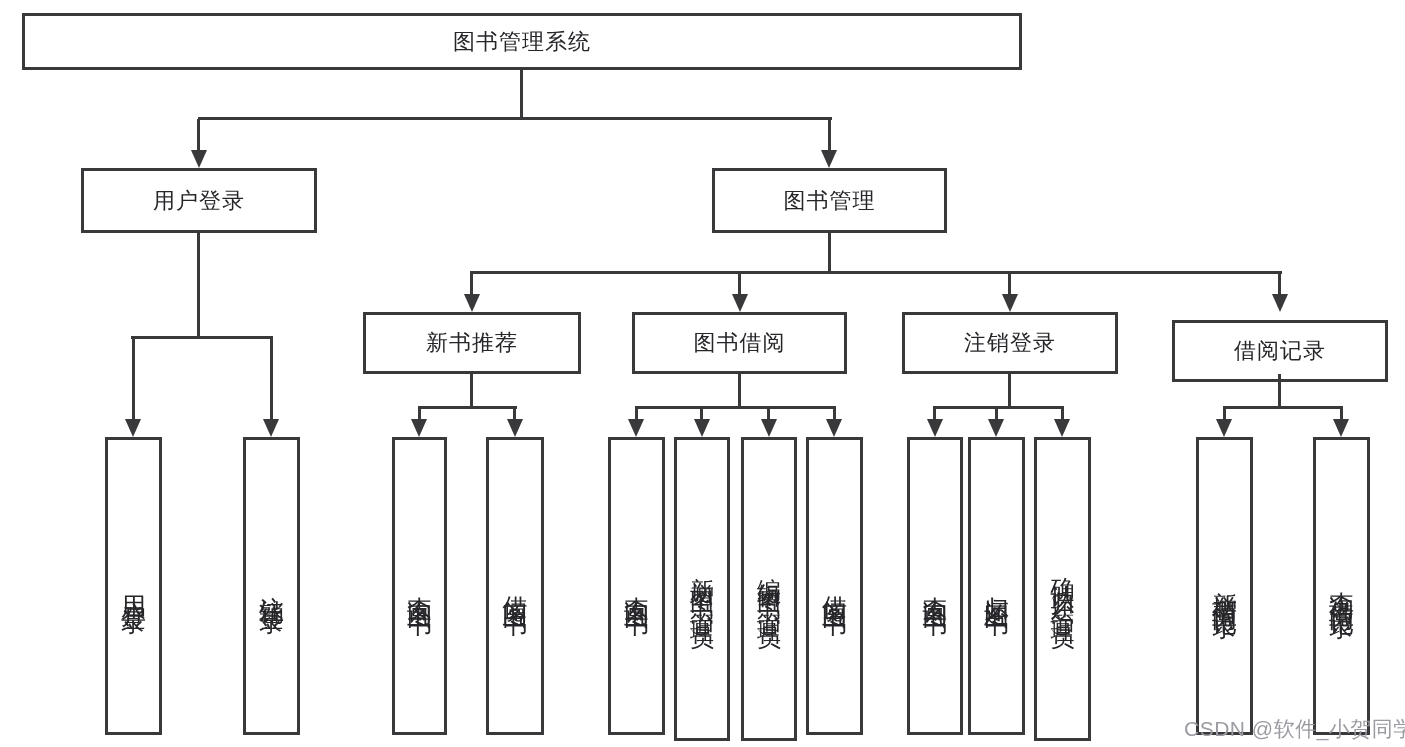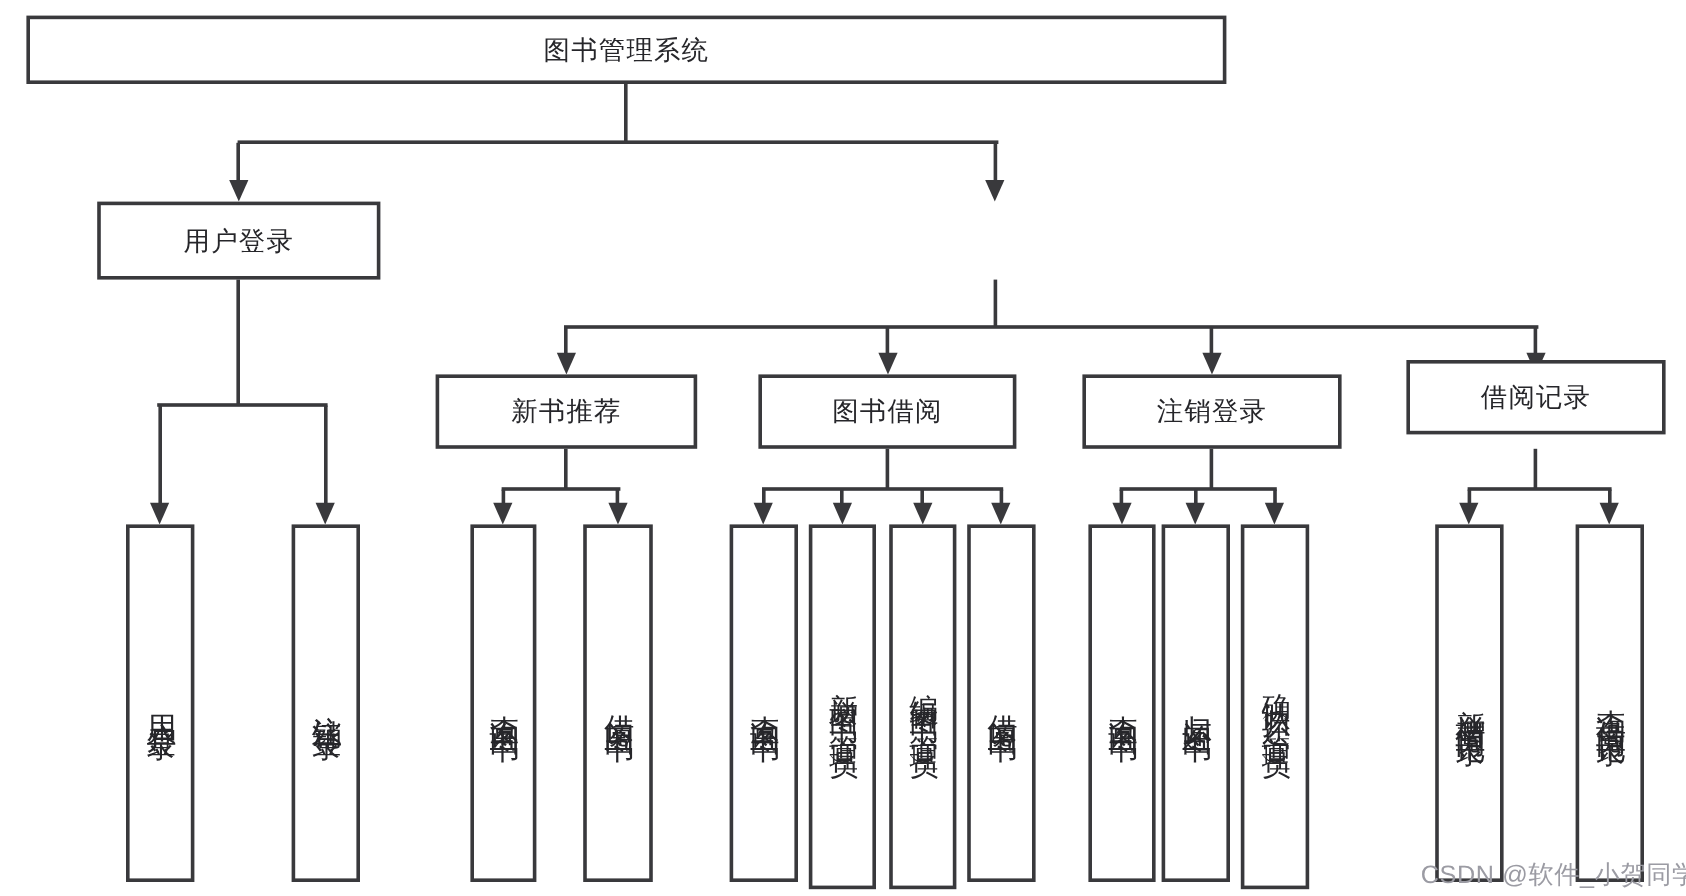--- a/index.html
+++ b/index.html
@@ -73,20 +73,21 @@
   <div class="box hbox" style="left:22px;top:13px;width:1000px;height:57px">图书管理系统</div>
 
   <i class="ln" style="left:520px;top:69px;width:3px;height:50px"></i>
   <i class="ln" style="left:198px;top:117px;width:634px;height:3px"></i>
   <i class="ln" style="left:197px;top:119px;width:3px;height:33px"></i>
   <i class="ar" style="left:191px;top:150px"></i>
   <i class="ln" style="left:828px;top:119px;width:3px;height:33px"></i>
   <i class="ar" style="left:821px;top:150px"></i>
 
   <div class="box hbox" style="left:81px;top:168px;width:236px;height:65px">用户登录</div>
+  <div class="box hbox" style="left:712px;top:168px;width:235px;height:65px">图书管理</div>
 
   <i class="ln" style="left:197px;top:233px;width:3px;height:105px"></i>
   <i class="ln" style="left:131px;top:336px;width:142px;height:3px"></i>
   <i class="ln" style="left:132px;top:338px;width:3px;height:83px"></i>
   <i class="ar" style="left:125px;top:419px"></i>
   <i class="ln" style="left:270px;top:338px;width:3px;height:83px"></i>
   <i class="ar" style="left:263px;top:419px"></i>
 
   <i class="ln" style="left:828px;top:233px;width:3px;height:40px"></i>
   <i class="ln" style="left:470px;top:271px;width:812px;height:3px"></i>
@@ -95,21 +96,21 @@
   <i class="ln" style="left:738px;top:273px;width:3px;height:23px"></i>
   <i class="ar" style="left:732px;top:294px"></i>
   <i class="ln" style="left:1008px;top:273px;width:3px;height:23px"></i>
   <i class="ar" style="left:1002px;top:294px"></i>
   <i class="ln" style="left:1278px;top:273px;width:3px;height:23px"></i>
   <i class="ar" style="left:1272px;top:294px"></i>
 
   <div class="box hbox" style="left:363px;top:312px;width:218px;height:62px">新书推荐</div>
   <div class="box hbox" style="left:632px;top:312px;width:215px;height:62px">图书借阅</div>
   <div class="box hbox" style="left:902px;top:312px;width:216px;height:62px">注销登录</div>
-  <div class="box hbox" style="left:1172px;top:300px;width:216px;height:62px">借阅记录</div>
+  <div class="box hbox" style="left:1172px;top:320px;width:216px;height:62px">借阅记录</div>
 
   <i class="ln" style="left:470px;top:374px;width:3px;height:34px"></i>
   <i class="ln" style="left:418px;top:406px;width:99px;height:3px"></i>
   <i class="ln" style="left:418px;top:408px;width:3px;height:13px"></i>
   <i class="ar" style="left:411px;top:419px"></i>
   <i class="ln" style="left:513px;top:408px;width:3px;height:13px"></i>
   <i class="ar" style="left:507px;top:419px"></i>
 
   <i class="ln" style="left:738px;top:374px;width:3px;height:34px"></i>
   <i class="ln" style="left:635px;top:406px;width:201px;height:3px"></i>

